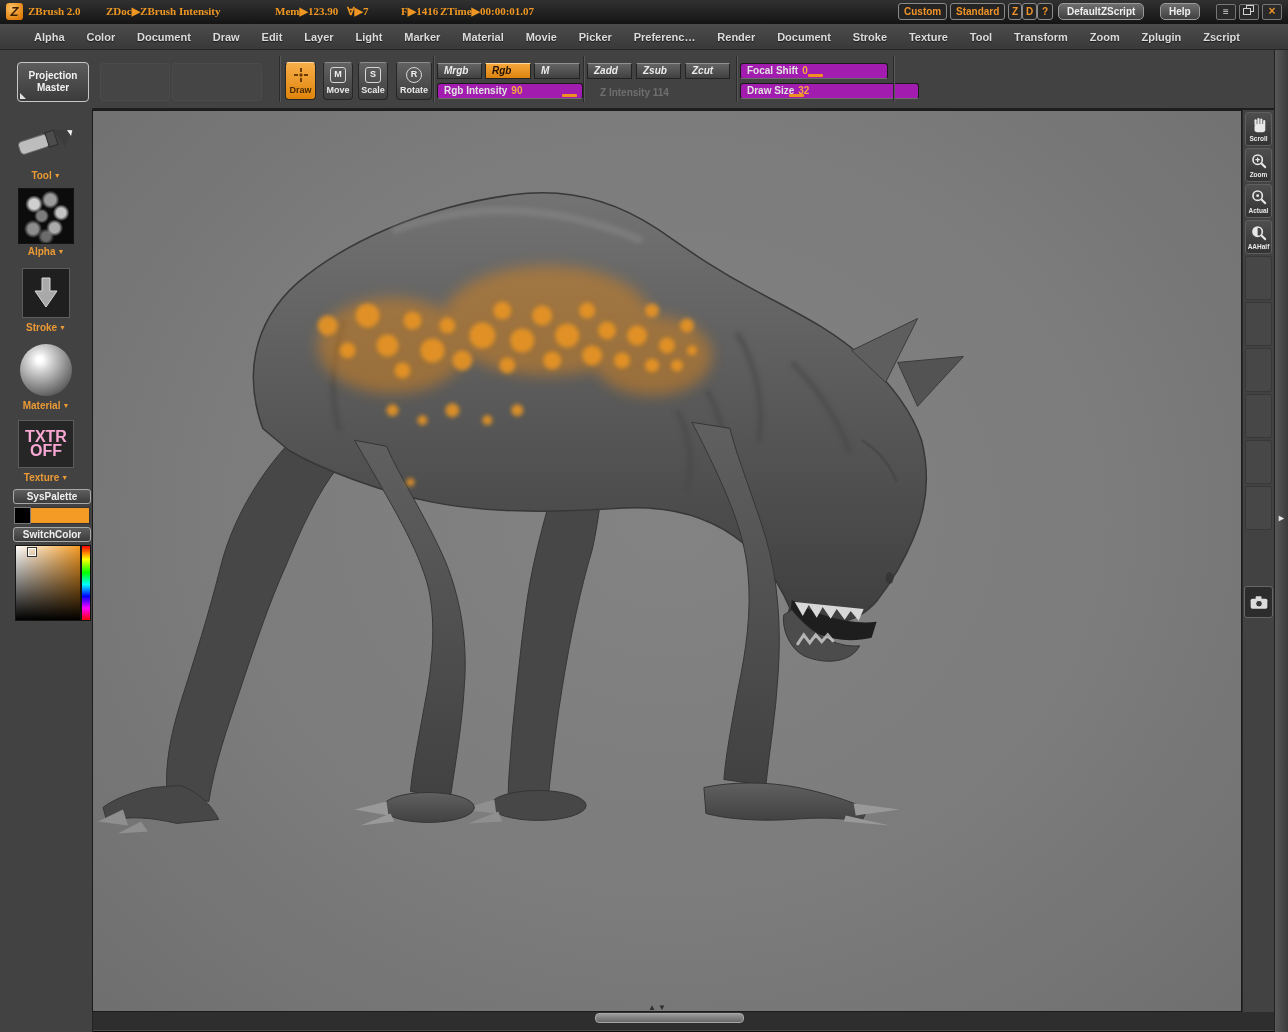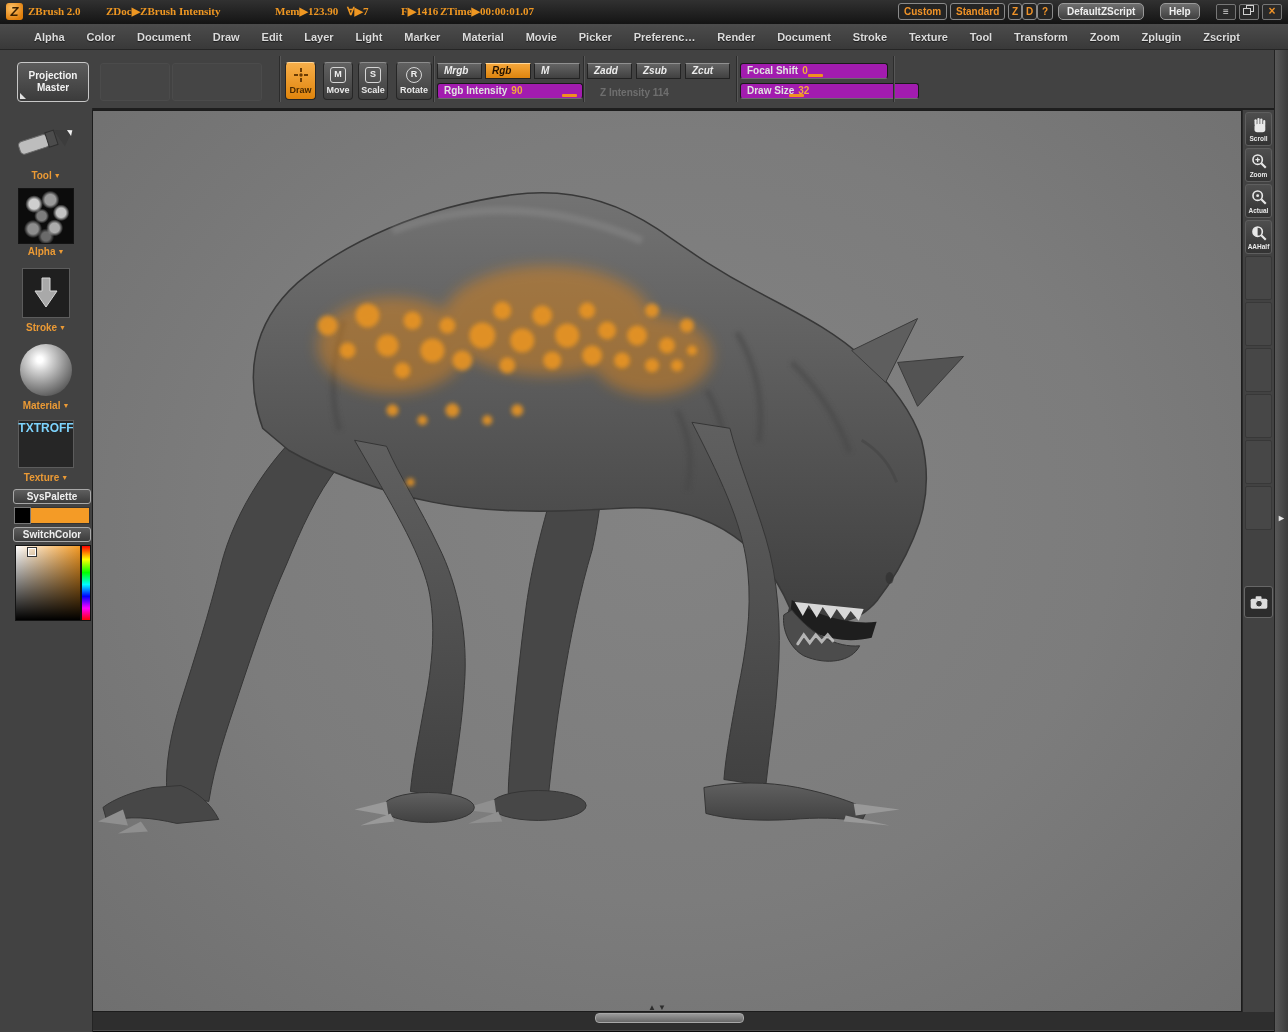--- a/index.html
+++ b/index.html
@@ -66,22 +66,22 @@
       radial-gradient(circle at 58% 20%,#9a9a9a 0 10%,transparent 17%),
       radial-gradient(circle at 78% 44%,#c2c2c2 0 9%,transparent 16%),
       radial-gradient(circle at 42% 50%,#7c7c7c 0 11%,transparent 18%),
       radial-gradient(circle at 66% 72%,#ababab 0 9%,transparent 16%),
       radial-gradient(circle at 26% 74%,#8d8d8d 0 9%,transparent 16%),
       radial-gradient(circle at 50% 88%,#6a6a6a 0 8%,transparent 15%),
       #0c0c0c;}
   .stroke-thumb{width:46px;height:48px;border:1px solid #5c5c5c;background:#1f1f1f;display:flex;align-items:center;justify-content:center;}
   .material-thumb{width:52px;height:52px;border-radius:50%;
     background:radial-gradient(circle at 38% 30%,#ffffff 0 6%,#d2d2d2 24%,#8d8d8d 55%,#4c4c4c 85%,#353535);}
-  .txtr-thumb{width:54px;height:46px;border:1px solid #5c5c5c;background:#262626;color:#7dd3fc;
-    font-size:12px;font-weight:bold;text-align:center;display:flex;flex-direction:row;justify-content:center;line-height:14px;}
+  .txtr-thumb{width:54px;height:46px;border:1px solid #5c5c5c;background:#262626;color:#f9a8d4;
+    font-size:16px;font-weight:bold;text-align:center;display:flex;flex-direction:column;justify-content:center;line-height:14px;}
   .lp-btn{position:absolute;left:13px;width:78px;height:15px;border:1px solid #a8a8a8;border-radius:3px;
     background:linear-gradient(#5e5e5e,#3c3c3c);color:#f0f0f0;font-size:10px;font-weight:bold;text-align:center;line-height:14px;box-sizing:border-box;}
   .swatch-row{position:absolute;left:14px;top:399px;width:76px;height:17px;display:flex;}
   .swatch-sec{width:17px;height:100%;background:#000;border:1px solid #777;box-sizing:border-box;}
   .swatch-main{flex:1;height:100%;background:#f49b26;border:1px solid #333;border-left:none;box-sizing:border-box;}
   .picker{position:absolute;left:15px;top:437px;width:76px;height:76px;}
   .picker .sv{position:absolute;left:0;top:0;right:10px;bottom:0;border:1px solid #141414;
     background:linear-gradient(to bottom,rgba(0,0,0,0) 0%,#000 100%),linear-gradient(to right,#ffffff 0%,#f49b26 100%);}
   .picker .hue{position:absolute;right:0;top:0;bottom:0;width:8px;border:1px solid #141414;
     background:linear-gradient(to bottom,#ff0000,#ffff00 18%,#00ff00 36%,#00ffff 52%,#0000ff 68%,#ff00ff 84%,#ff0000);}

